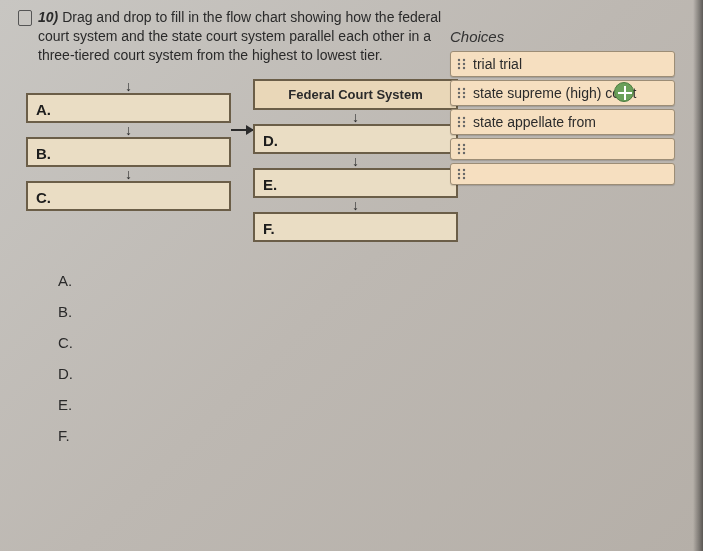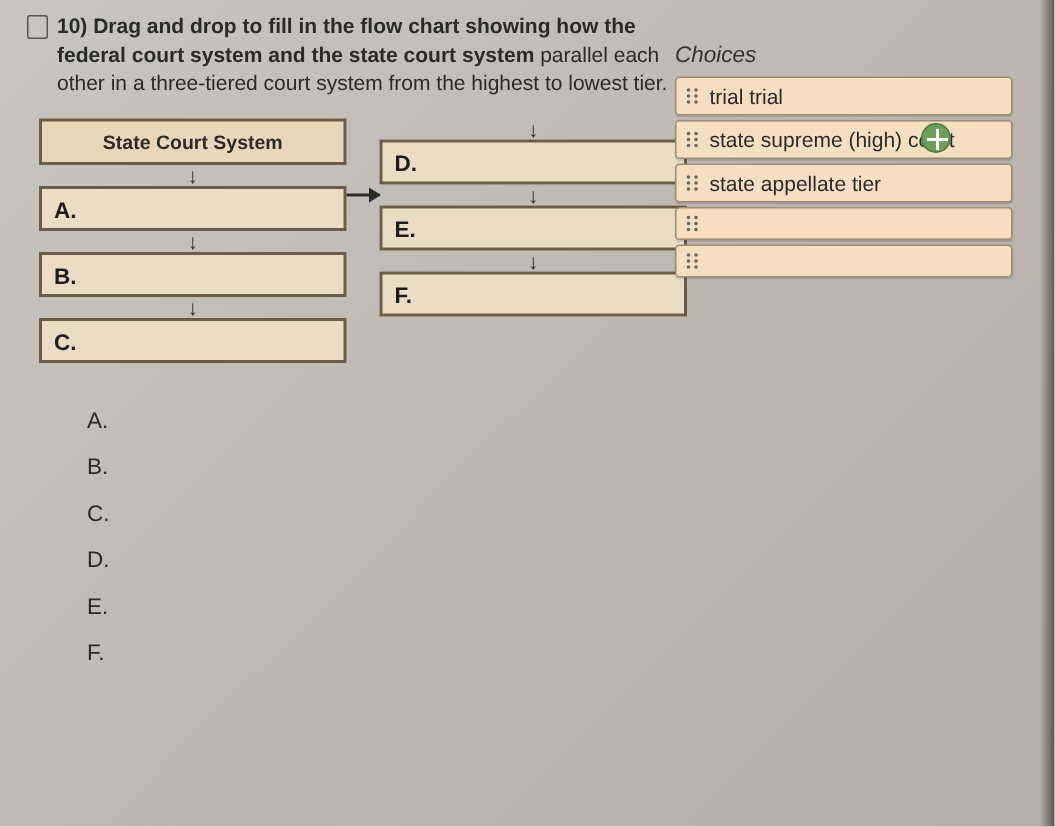--- a/index.html
+++ b/index.html
@@ -26,22 +26,22 @@
     border-radius: 2px;
     margin-right: 6px;
     margin-top: 2px;
     background: transparent;
     flex-shrink: 0;
   }
   .question-text {
     line-height: 1.35;
     max-width: 430px;
   }
-  .question-text .qnum { font-weight: bold; }
-  .bold { font-weight: bold; }
+  .question-text .qnum { font-weight: bold; font-style: italic; }
+  .bold { font-weight: normal; }
   .choices-panel {
     position: absolute;
     top: 28px;
     right: 28px;
     width: 225px;
   }
   .choices-title {
     font-style: italic;
     color: #333;
     margin-bottom: 6px;
@@ -162,31 +162,31 @@
   <div class="header-line">
     <div class="page-icon"></div>
     <div class="question-text">
       <span class="qnum">10)</span>
       <span class="bold">Drag and drop to fill in the flow chart showing how the federal court system and the state court system</span><span> parallel each other in a three-tiered court system from the highest to lowest tier.</span>
     </div>
   </div>
 
   <div class="chart-area">
     <div class="system">
-      <div class="system-header">State Court System</div>
       <div class="arrow-down">↓</div>
       <div class="tier-box">A.</div>
       <div class="arrow-down">↓</div>
       <div class="tier-box">B.</div>
       <div class="arrow-down">↓</div>
       <div class="tier-box">C.</div>
       <div class="side-arrow"></div>
     </div>
 
     <div class="system">
+      <div class="system-header">Federal Court System</div>
       <div class="arrow-down">↓</div>
       <div class="tier-box">D.</div>
       <div class="arrow-down">↓</div>
       <div class="tier-box">E.</div>
       <div class="arrow-down">↓</div>
       <div class="tier-box">F.</div>
     </div>
   </div>
 
   <div class="answer-list">
@@ -232,21 +232,21 @@
     <span class="grip">
         <svg viewBox="0 0 10 12">
           <circle cx="2" cy="2" r="1.2" fill="#666"></circle>
           <circle cx="7" cy="2" r="1.2" fill="#666"></circle>
           <circle cx="2" cy="6" r="1.2" fill="#666"></circle>
           <circle cx="7" cy="6" r="1.2" fill="#666"></circle>
           <circle cx="2" cy="10" r="1.2" fill="#666"></circle>
           <circle cx="7" cy="10" r="1.2" fill="#666"></circle>
         </svg>
       </span>
-    <span>state appellate tier</span>
+    <span>state appellate from</span>
   </div>
   <div class="choice">
     <span class="grip">
         <svg viewBox="0 0 10 12">
           <circle cx="2" cy="2" r="1.2" fill="#666"></circle>
           <circle cx="7" cy="2" r="1.2" fill="#666"></circle>
           <circle cx="2" cy="6" r="1.2" fill="#666"></circle>
           <circle cx="7" cy="6" r="1.2" fill="#666"></circle>
           <circle cx="2" cy="10" r="1.2" fill="#666"></circle>
           <circle cx="7" cy="10" r="1.2" fill="#666"></circle>

